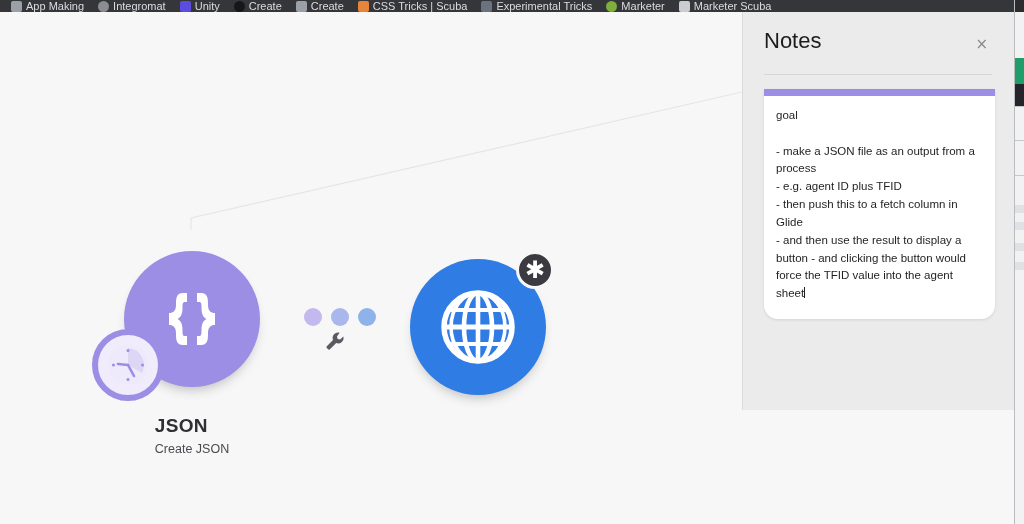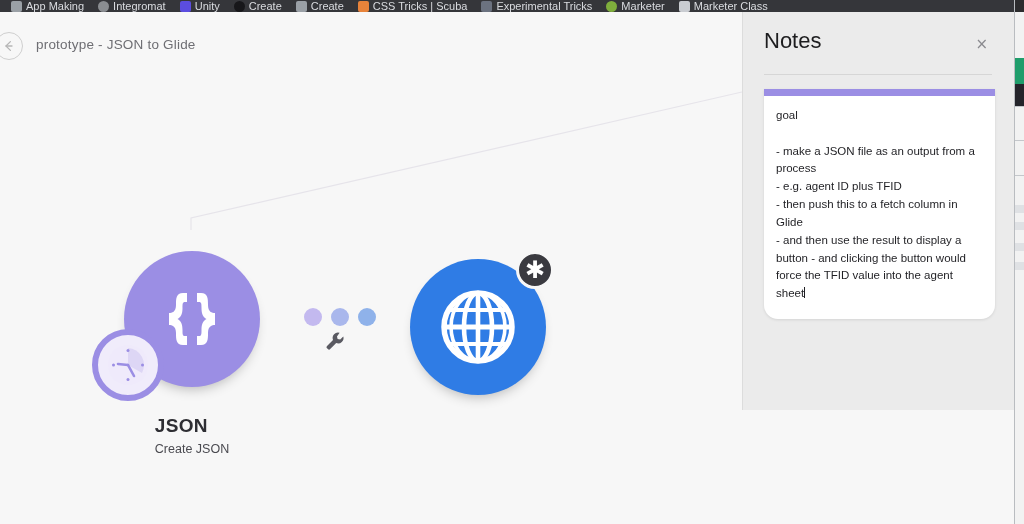--- a/index.html
+++ b/index.html
@@ -192,21 +192,21 @@
     <div class="bm">
       <span class="bm-ico slate"></span>
       <span>Experimental Tricks</span>
     </div>
     <div class="bm">
       <span class="bm-ico green"></span>
       <span>Marketer</span>
     </div>
     <div class="bm">
       <span class="bm-ico white"></span>
-      <span>Marketer Class</span>
+      <span>Marketer Scuba</span>
     </div>
 
     <div class="bm-right">
 
       <div class="bm">
         
         
       </div>
 
       <div class="bm">
@@ -215,29 +215,20 @@
       </div>
     </div>
   </div>
 
   <div class="canvas">
 
     <svg class="route-line" viewBox="0 0 742 512">
       <path d="M191 218 L191 206 L742 80" fill="none" stroke="#e6e4ea" stroke-width="1.2"></path>
     </svg>
 
-    <div class="topbar">
-      <div class="back-btn">
-        <svg width="16" height="16" viewBox="0 0 16 16">
-          <path d="M9.4 3.6 L5 8 L9.4 12.4" fill="none" stroke="#b6b6b6" stroke-width="1.3" stroke-linecap="round" stroke-linejoin="round"></path>
-          <path d="M5 8 L11 8" fill="none" stroke="#b6b6b6" stroke-width="1.3" stroke-linecap="round"></path>
-        </svg>
-      </div>
-      <div class="scenario-title">prototype - JSON to Glide</div>
-    </div>
 
     <div class="module" style="left:124px; top:239px;">
       <div class="mod-circle mod-json">
         <div class="nub right purple"></div>
         <svg width="80" height="80" viewBox="0 0 80 80">
           <path d="M31 14 C24 14 24 20 24 26 C24 33 20 34 17 34 L17 46 C20 46 24 47 24 54 C24 60 24 66 31 66 L35 66 L35 57 L33 57 C30.5 57 30.5 55 30.5 51 C30.5 45 29 42 25.5 40 C29 38 30.5 35 30.5 29 C30.5 25 30.5 23 33 23 L35 23 L35 14 Z" fill="#ffffff"></path>
           <path d="M49 14 C56 14 56 20 56 26 C56 33 60 34 63 34 L63 46 C60 46 56 47 56 54 C56 60 56 66 49 66 L45 66 L45 57 L47 57 C49.5 57 49.5 55 49.5 51 C49.5 45 51 42 54.5 40 C51 38 49.5 35 49.5 29 C49.5 25 49.5 23 47 23 L45 23 L45 14 Z" fill="#ffffff"></path>
         </svg>
         <div class="badge-clock">
           <svg width="44" height="44" viewBox="0 0 44 44">

